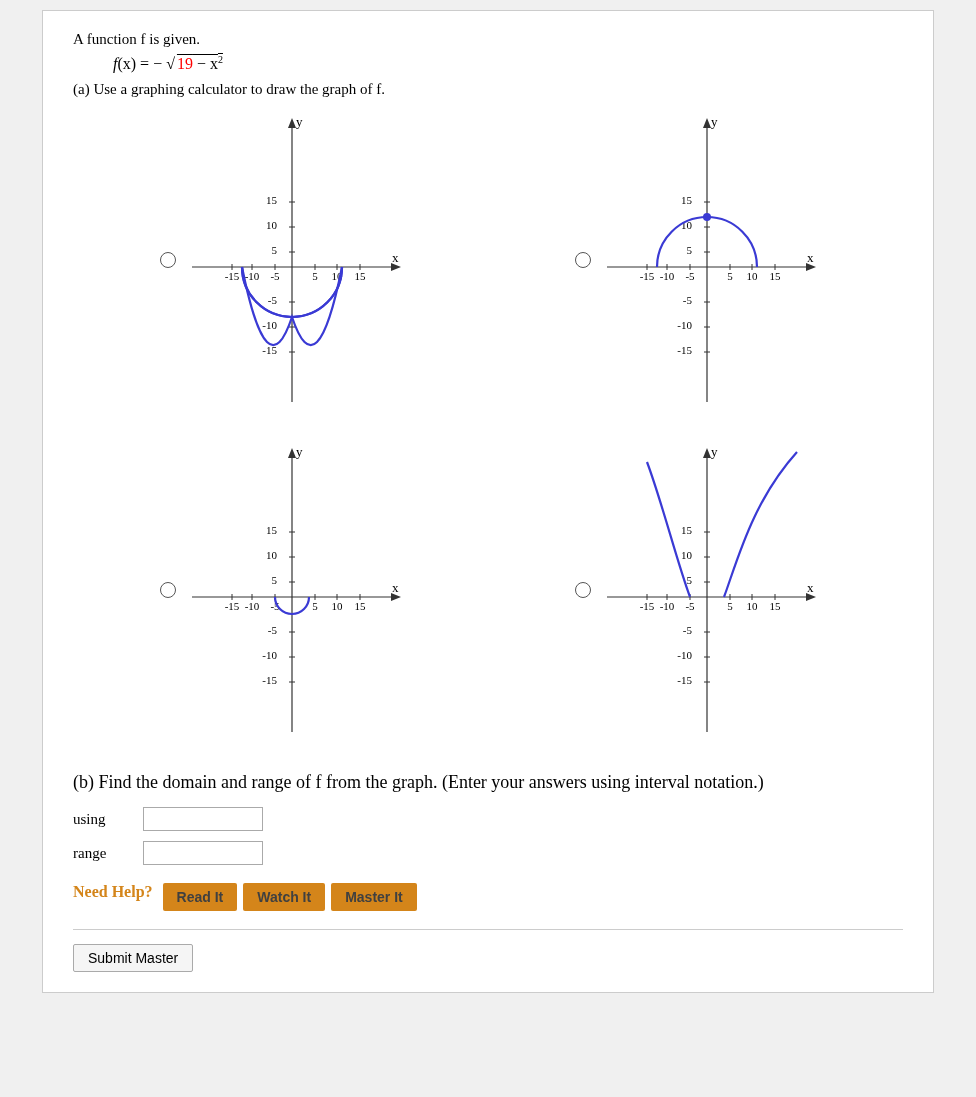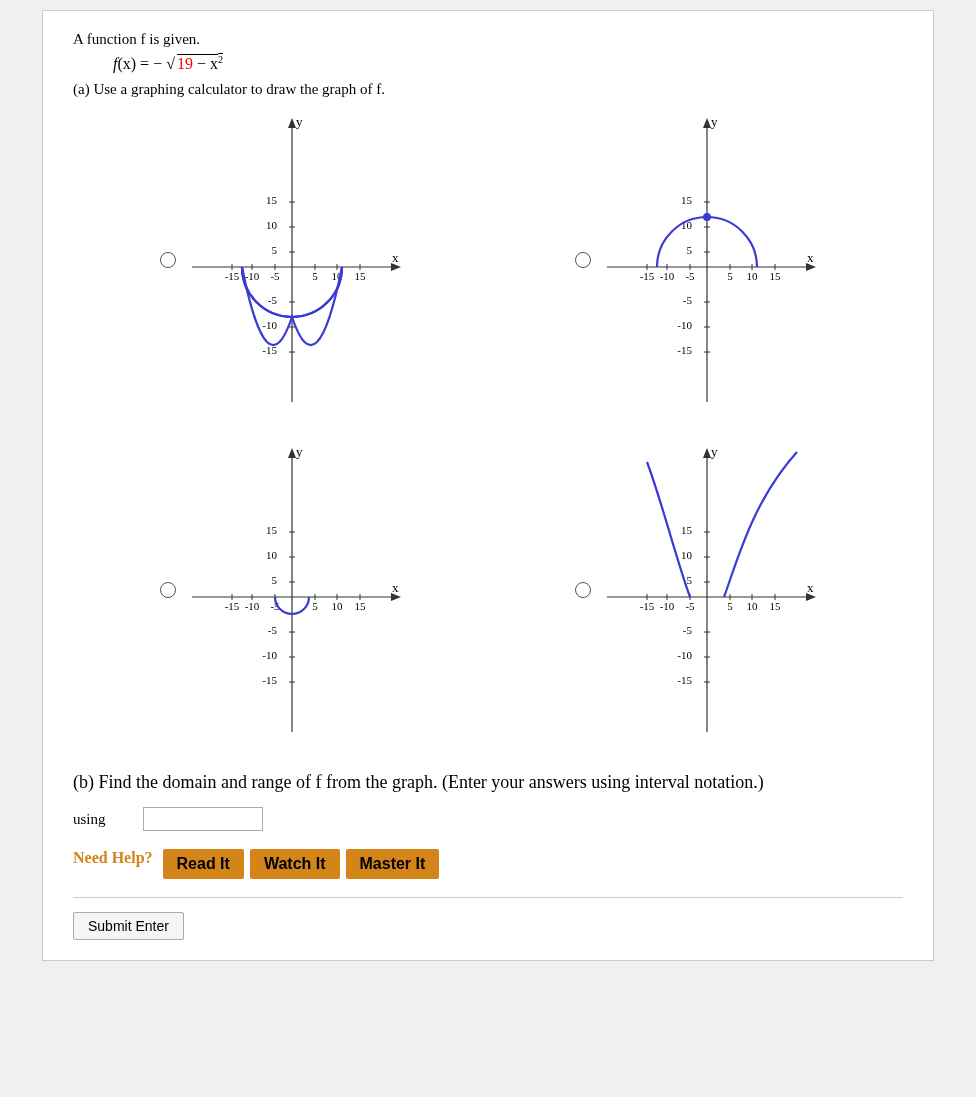--- a/index.html
+++ b/index.html
@@ -85,24 +85,24 @@
       gap: 6px;
     }
     .need-help-label {
       color: #d4851a;
       font-weight: bold;
       font-size: 16px;
       margin-right: 4px;
     }
     .help-btn {
       background: #d4851a;
-      color: #000000;
+      color: #404040;
       border: none;
       padding: 6px 14px;
-      font-size: 16px;
+      font-size: 14px;
       font-weight: bold;
       cursor: pointer;
       border-radius: 2px;
     }
     .submit-row {
       border-top: 1px solid #ccc;
       padding-top: 14px;
     }
     .submit-btn {
       background: #f5f5f5;
@@ -311,24 +311,28 @@
     </div>
   </div>
 
   <div class="part-b">(b) Find the domain and range of f from the graph. (Enter your answers using interval notation.)</div>
 
   <div class="input-row">
     <label>using</label>
     <input type="text" value="" style="">
   </div>
 
+  <div class="input-row">
+    <label>range</label>
+    <input type="text" value="" style="">
+  </div>
 
   <div class="need-help-row">
     <span class="need-help-label">Need Help?</span>
     <button class="help-btn">Read It</button>
     <button class="help-btn">Watch It</button>
     <button class="help-btn">Master It</button>
   </div>
 
   <div class="submit-row">
-    <button class="submit-btn">Submit Enter</button>
+    <button class="submit-btn">Submit Master</button>
   </div>
 </div>
 
 </body></html>

